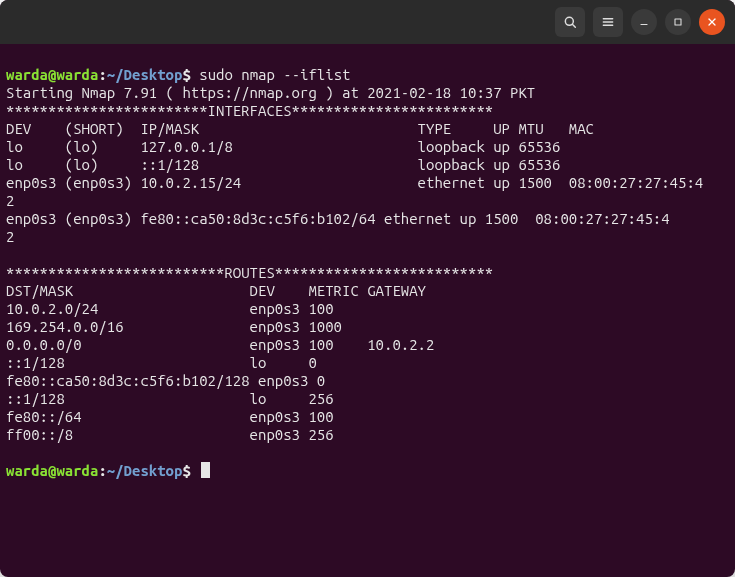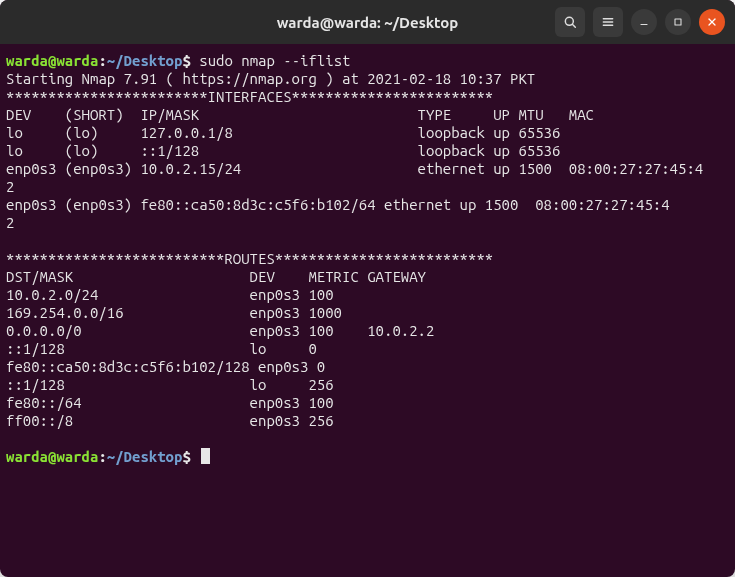--- a/index.html
+++ b/index.html
@@ -54,20 +54,21 @@
   .terminal {
     flex:1;
     padding: 8px 6px;
     white-space: pre;
     font-size: 15px;
     line-height: 18px;
     color: #e7e7e7;
     letter-spacing: 0;
     font-variant-ligatures: none;
     tab-size: 4;
+    margin-top: 14px;
   }
   .prompt-user { color:#8ae234; font-weight:700; }
   .prompt-colon { color:#e7e7e7; font-weight:700; }
   .prompt-path { color:#729fcf; font-weight:700; }
   .prompt-dollar { color:#e7e7e7; font-weight:700; }
   .cmd { color:#e7e7e7; }
   #cursor {
     display:inline-block;
     width: 9px; height: 16px;
     background:#e7e7e7;
@@ -77,21 +78,20 @@
 </style>
 </head>
 <body>
 
 <div class="window">
 
   <div class="titlebar">
     <div class="title-left">
       
     </div>
-    <div class="title-center">warda@warda: ~/Desktop</div>
     <div class="title-right">
       <div class="tb-btn">
         <span>
           <svg viewBox="0 0 24 24" fill="none" stroke="currentColor" stroke-width="2.2" stroke-linecap="round">
               <circle cx="11" cy="11" r="6"></circle>
               <line x1="20" y1="20" x2="15.5" y2="15.5"></line>
             </svg>
         </span>
       </div>
       <div class="tb-btn">

